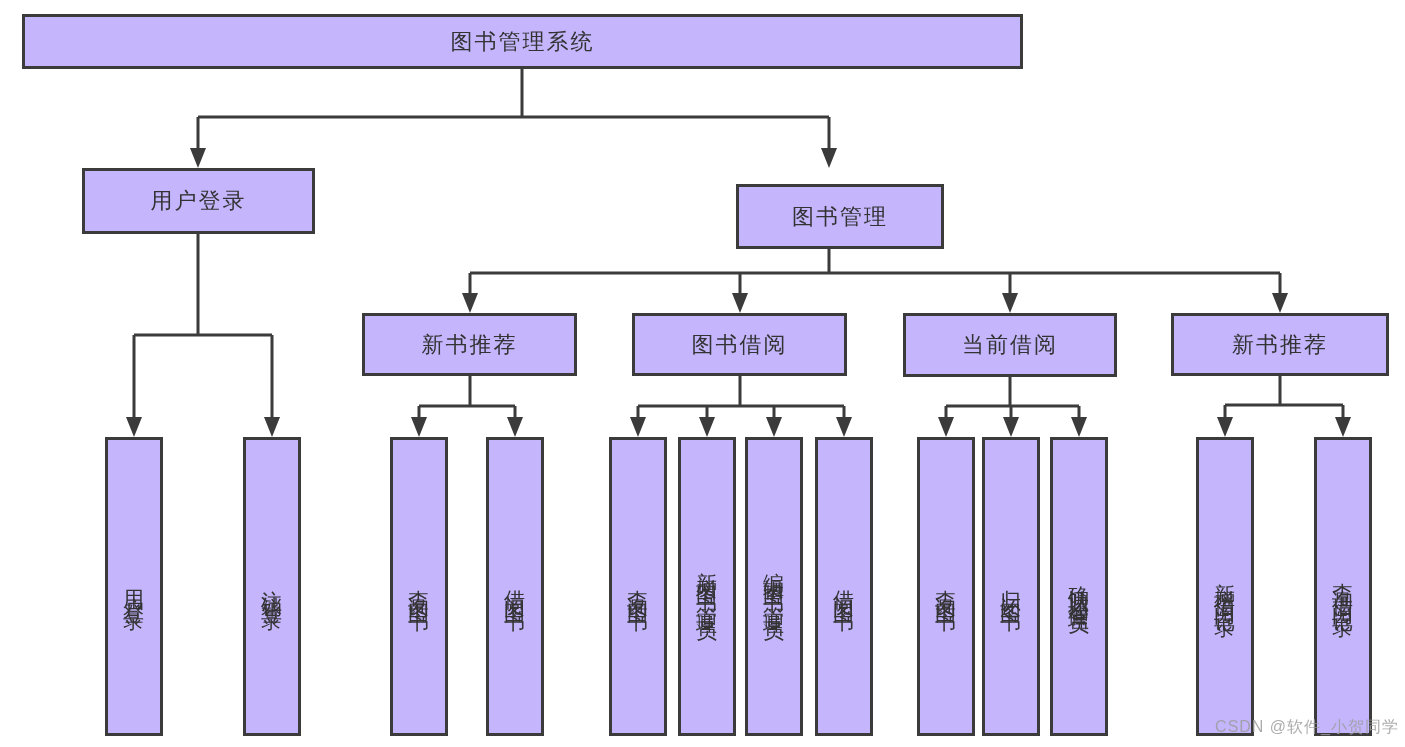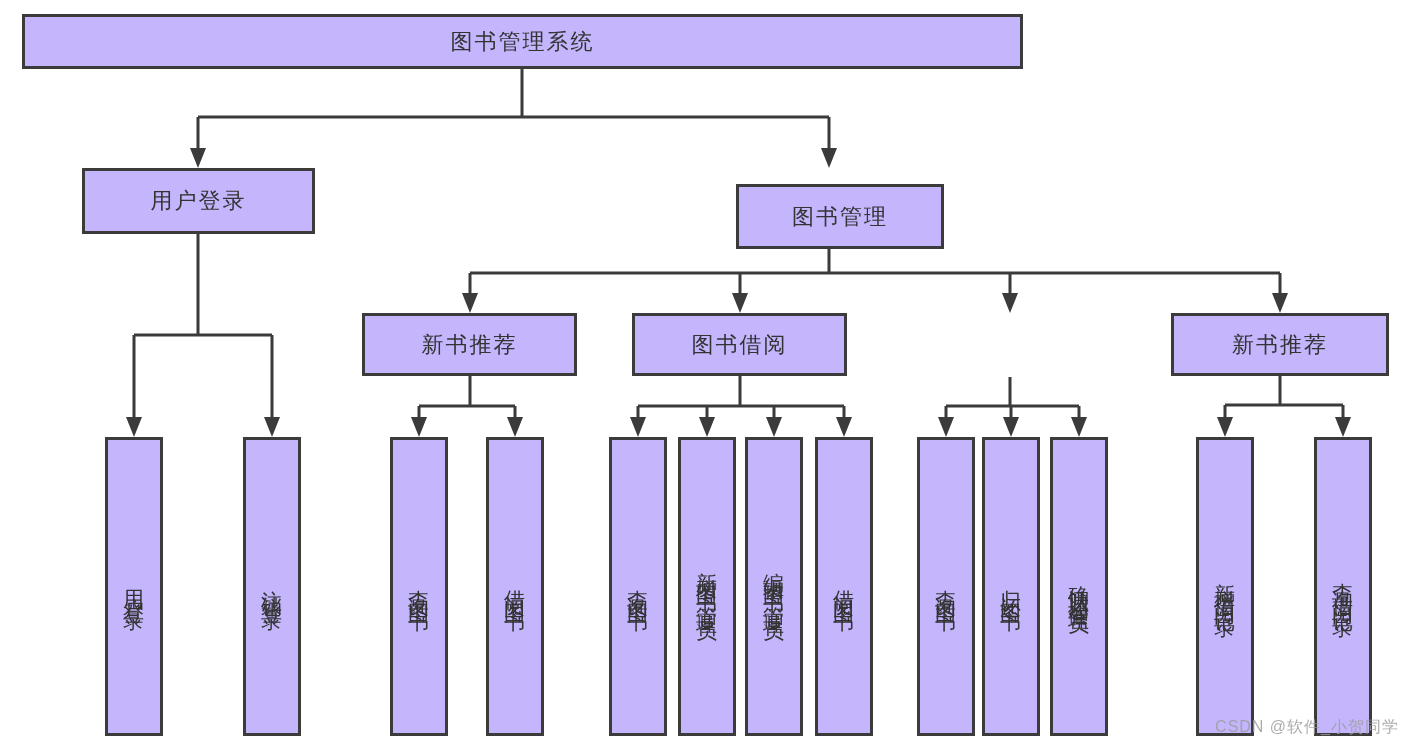--- a/index.html
+++ b/index.html
@@ -77,20 +77,21 @@
     </g>
   </svg>
 
   <div class="node h-node" style="left:22px;top:14px;width:1001px;height:55px;">图书管理系统</div>
 
   <div class="node h-node" style="left:82px;top:168px;width:233px;height:66px;">用户登录</div>
   <div class="node h-node" style="left:712px;top:184px;width:208px;height:65px;margin-left:24px;">图书管理</div>
 
   <div class="node h-node" style="left:632px;top:313px;width:215px;height:63px;">图书借阅</div>
   <div class="node h-node" style="left:362px;top:313px;width:215px;height:63px;">新书推荐</div>
+  <div class="node h-node" style="left:903px;top:313px;width:214px;height:64px;">当前借阅</div>
   <div class="node h-node" style="left:1171px;top:313px;width:218px;height:63px;">新书推荐</div>
 
   <div class="node v-node" style="left:105px;top:437px;width:58px;height:299px;">用户登录</div>
   <div class="node v-node" style="left:243px;top:437px;width:58px;height:299px;">注销登录</div>
 
   <div class="node v-node" style="left:390px;top:437px;width:58px;height:299px;">查询图书</div>
   <div class="node v-node" style="left:486px;top:437px;width:58px;height:299px;">借阅图书</div>
 
   <div class="node v-node" style="left:609px;top:437px;width:58px;height:299px;">查询图书</div>
   <div class="node v-node" style="left:678px;top:437px;width:58px;height:299px;">新增图书（管理员）</div>

